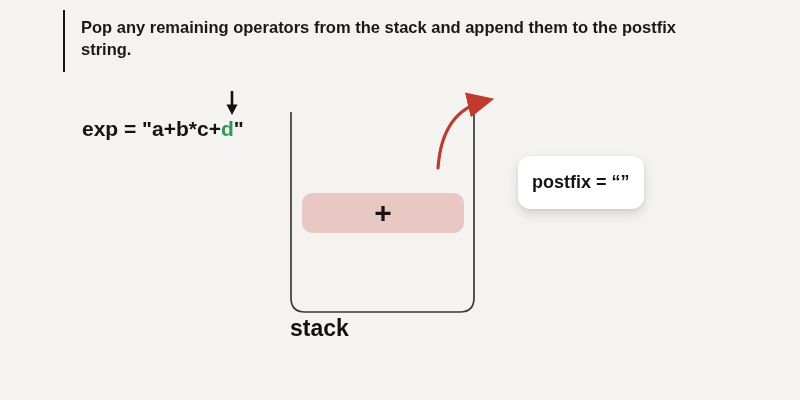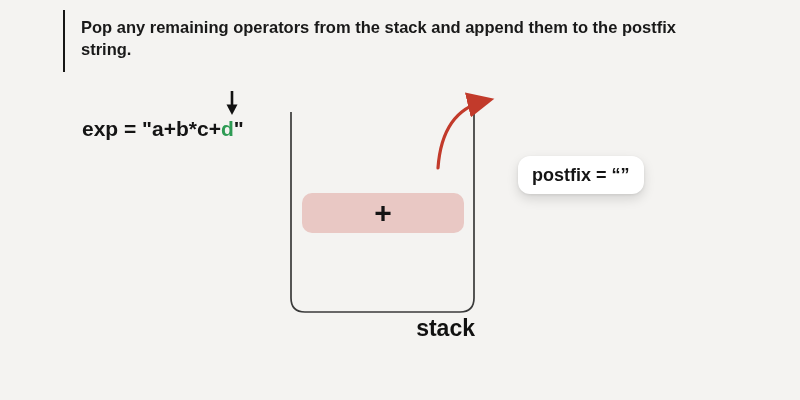--- a/index.html
+++ b/index.html
@@ -54,27 +54,27 @@
     position: absolute; left: 302px; top: 193px; width: 162px; height: 40px;
     background: #e9c8c4; border-radius: 10px;
     display: flex; align-items: center; justify-content: center;
   }
   .stack-item-value {
     font-size: 30px; font-weight: 700; color: #141414; line-height: 1;
   }
   .pop-arrow { position: absolute; left: 425px; top: 85px; }
   .stack-label {
     position: absolute; left: 290px; top: 315px; width: 185px;
-    text-align: right;
+    text-align: left;
     font-size: 23px; font-weight: 700; color: #111111;
   }
 
   
   .postfix-card {
-    position: absolute; left: 518px; top: 156px; height: 38px;
+    position: absolute; left: 518px; top: 156px; height: 53px;
     padding: 0 14px;
     background: #ffffff; border-radius: 12px;
     box-shadow: 0 5px 12px rgba(0,0,0,0.13), 0 1px 3px rgba(0,0,0,0.08);
     display: flex; align-items: center;
     font-size: 18px; font-weight: 700; color: #151515;
     white-space: pre;
   }
 </style>
 </head>
 <body>

